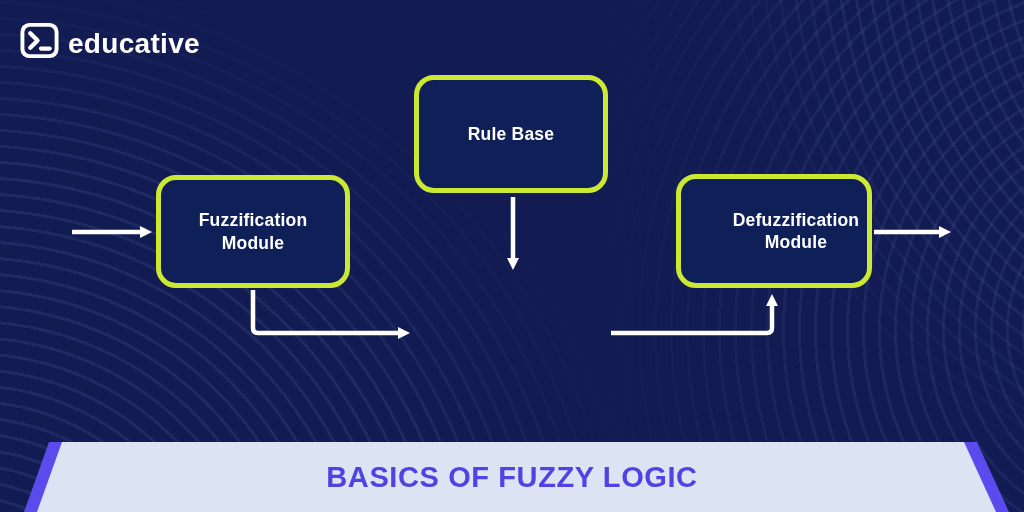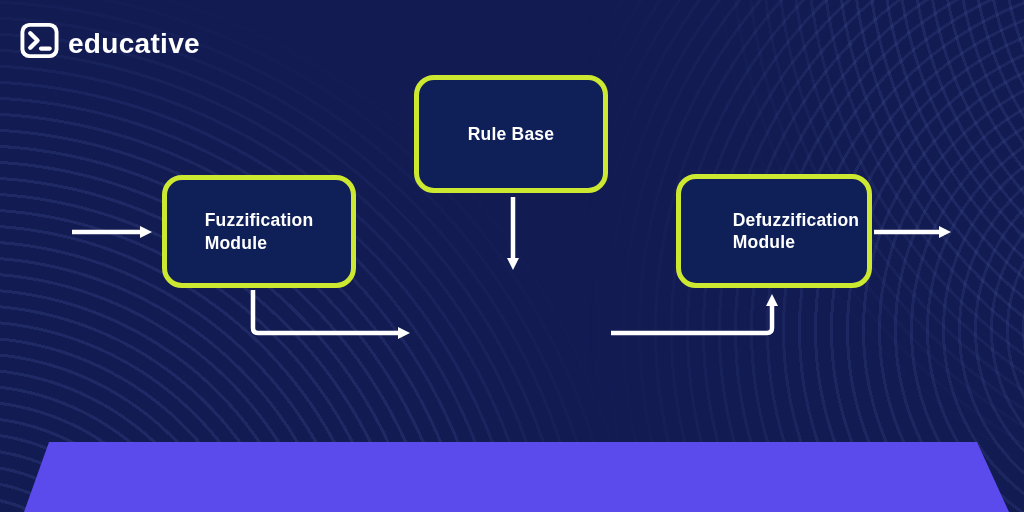--- a/index.html
+++ b/index.html
@@ -38,28 +38,28 @@
     position:relative;top:-2px;margin-top:12px;
   }
   
   .node{
     position:absolute;
     box-sizing:border-box;
     background:#0f1f58;
     border:5px solid #cde831;
     border-radius:20px;
     display:flex;align-items:center;justify-content:center;
-    color:#ffffff;text-align:left;
+    color:#ffffff;text-align:center;
   }
   .node-label{
     font-size:17.5px;font-weight:600;line-height:1.28;
     white-space:pre-line;letter-spacing:.2px;
   }
   .node-rule-base      {left:414px;top:75px; width:194px;height:118px;}
-  .node-fuzzification  {left:162px;top:175px;width:194px;height:113px;}
+  .node-fuzzification  {left:156px;top:175px;width:194px;height:113px;}
   .node-inference      {left:415px;top:275px;width:195px;height:115px;}
   .node-defuzzification{left:676px;top:174px;width:196px;height:114px;padding-left:44px;}
   
   .flow-svg{position:absolute;inset:0;pointer-events:none;}
   .flow{stroke:#ffffff;stroke-width:4.5;fill:none;stroke-linecap:butt;}
   
   .banner-outer{
     position:absolute;left:0;bottom:0;width:1024px;height:70px;
     background:#5b4bec;
     clip-path:polygon(49px 0, 977px 0, 1009px 70px, 24px 70px);
@@ -112,14 +112,17 @@
       </marker>
     </defs>
     <path class="flow" d="M72 232 H140" marker-end="url(#arrowhead)"></path>
     <path class="flow" d="M513 197 V258" marker-end="url(#arrowhead)"></path>
     <path class="flow" d="M253 290 V328 Q253 333 258 333 H398" marker-end="url(#arrowhead)"></path>
     <path class="flow" d="M611 333 H767 Q772 333 772 328 V306" marker-end="url(#arrowhead)"></path>
     <path class="flow" d="M874 232 H939" marker-end="url(#arrowhead)"></path>
   </svg>
 
   <div class="banner-outer"></div>
+  <div class="banner-inner">
+    <span class="banner-title">BASICS OF FUZZY LOGIC</span>
+  </div>
 
 </div>
 
 </body></html>

